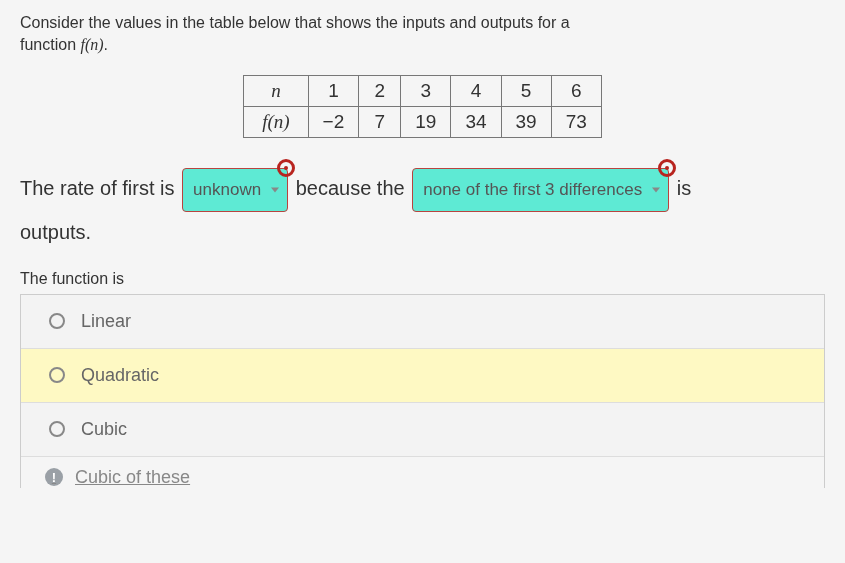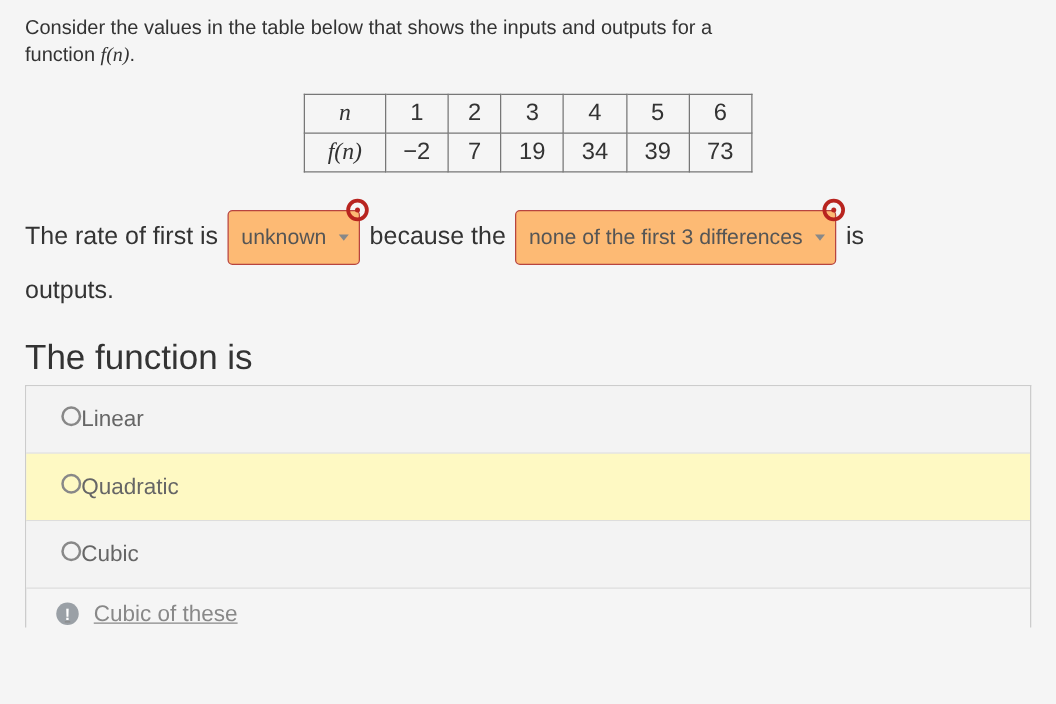--- a/index.html
+++ b/index.html
@@ -39,21 +39,21 @@
   font-size: 20px;
   line-height: 2.0;
   color: #333;
   margin-bottom: 18px;
 }
 .dropdown {
   display: inline-block;
   position: relative;
   border: 1px solid #b8443f;
   border-radius: 4px;
-  background: #fdba74;
+  background: #5eead4;
   padding: 4px 26px 4px 10px;
   font-size: 17px;
   color: #555;
   vertical-align: middle;
   margin: 0 2px;
 }
 .dropdown-caret {
   position: absolute;
   right: 8px;
   top: 50%;
@@ -75,31 +75,33 @@
 }
 .marker-dot {
   position: absolute;
   width: 4px; height: 4px;
   background: #b8241f;
   border-radius: 50%;
   top: 50%; left: 50%;
   transform: translate(-50%,-50%);
 }
 .prompt-label {
-  font-size: 28px;
+  font-size: 16px;
   color: #333;
   margin-bottom: 6px;
 }
 .options-box {
   border-left: 1px solid #ccc;
   border-right: 1px solid #ccc;
   border-top: 1px solid #ccc;
 }
 .option-row {
   display: flex;
+  align-items: center;
+  gap: 16px;
   padding: 16px 28px;
   border-bottom: 1px solid #ddd;
   font-size: 18px;
   color: #666;
   background: #f3f3f3;
 }
 .option-row.alt { background: #fef9c3; }
 .radio {
   width: 16px; height: 16px;
   border: 2px solid #888;

